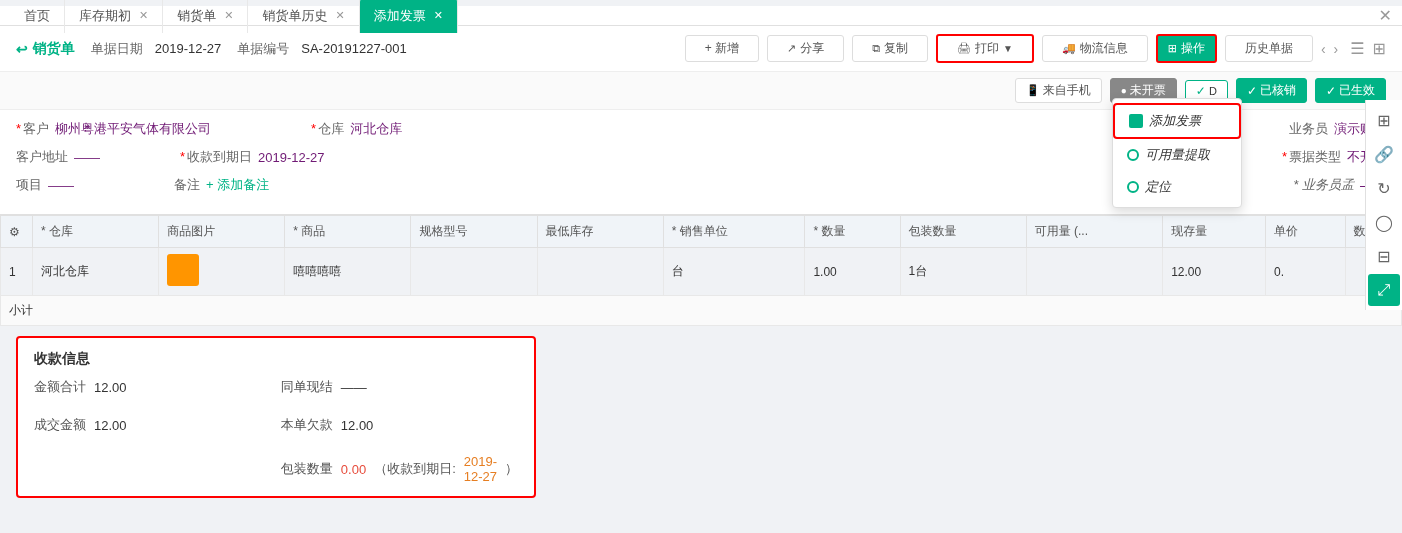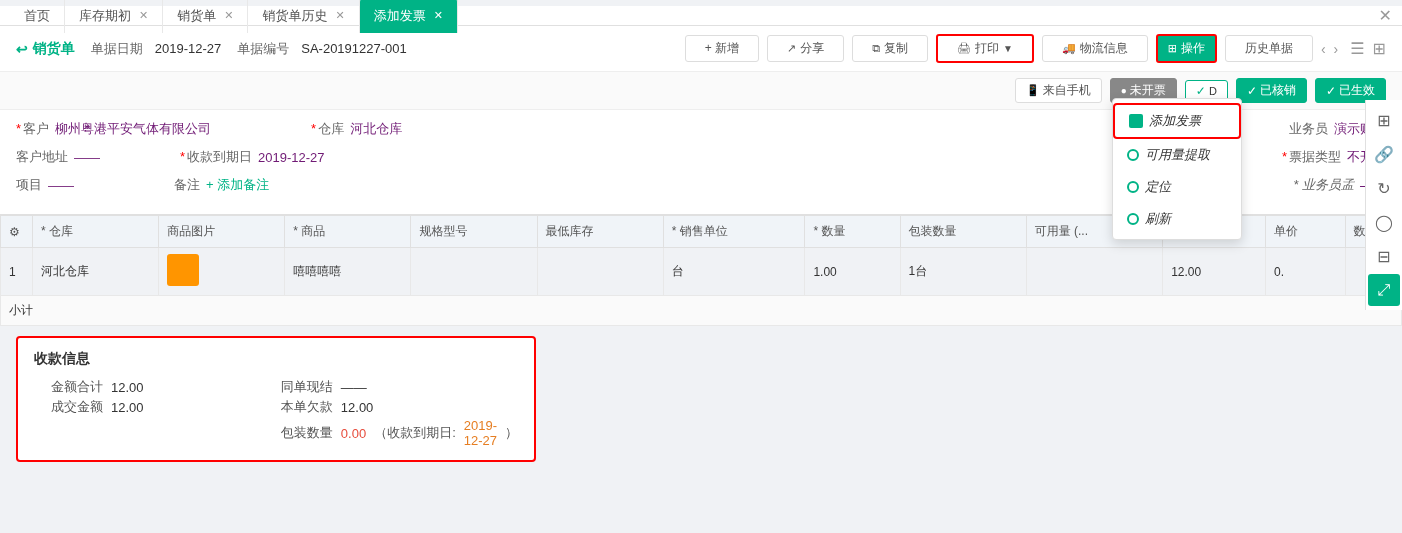--- a/index.html
+++ b/index.html
@@ -70,21 +70,21 @@
     .subtotal-row td { background: #fafafa; font-weight: 500; }
     .settings-col { width: 32px; text-align: center; }
     .product-img { width: 32px; height: 32px; background: #ff9500; display: inline-block; border-radius: 3px; }
 
     
     .payment-section {
       border: 2px solid red; margin: 10px 16px; padding: 12px 16px; border-radius: 4px;
       background: #fff; max-width: 520px;
     }
     .payment-title { font-weight: 600; font-size: 14px; margin-bottom: 10px; }
-    .payment-grid { display: grid; grid-template-columns: 1fr 1fr; gap: 2px 20px; margin-left: 17px; }
+    .payment-grid { display: grid; grid-template-columns: 1fr 1fr; gap: 20px 20px; }
     .payment-row { display: flex; align-items: center; gap: 8px; font-size: 13px; }
     .payment-label { color: #555; white-space: nowrap; }
     .payment-value { color: #333; }
     .payment-value-red { color: #e74c3c; }
     .payment-value-orange { color: #e67e22; }
 
     
     .dropdown-menu {
       position: absolute; top: 98px; right: 160px; background: #fff;
       border: 1px solid #ddd; border-radius: 4px; box-shadow: 0 4px 12px rgba(0,0,0,0.15);
@@ -341,24 +341,20 @@
       </div>
     </div>
     <div class="dropdown-item">
       <span class="icon-circle-gray"></span>
       <span>可用量提取</span>
     </div>
     <div class="dropdown-item">
       <span class="icon-circle-gray"></span>
       <span>定位</span>
     </div>
-    <div class="dropdown-item">
-      <span class="icon-circle-gray"></span>
-      <span>刷新</span>
-    </div>
   </div>
 
   <div style="position:fixed; right:0; top:100px; display:flex; flex-direction:column; gap:2px; background:#fff; border-left:1px solid #e0e0e0; padding:4px 2px;">
     <div class="sidebar-icon">⊞</div>
     <div class="sidebar-icon">🔗</div>
     <div class="sidebar-icon">↻</div>
     <div class="sidebar-icon">◯</div>
     <div class="sidebar-icon">⊟</div>
     <div class="sidebar-icon active-green">⤢</div>
   </div>

